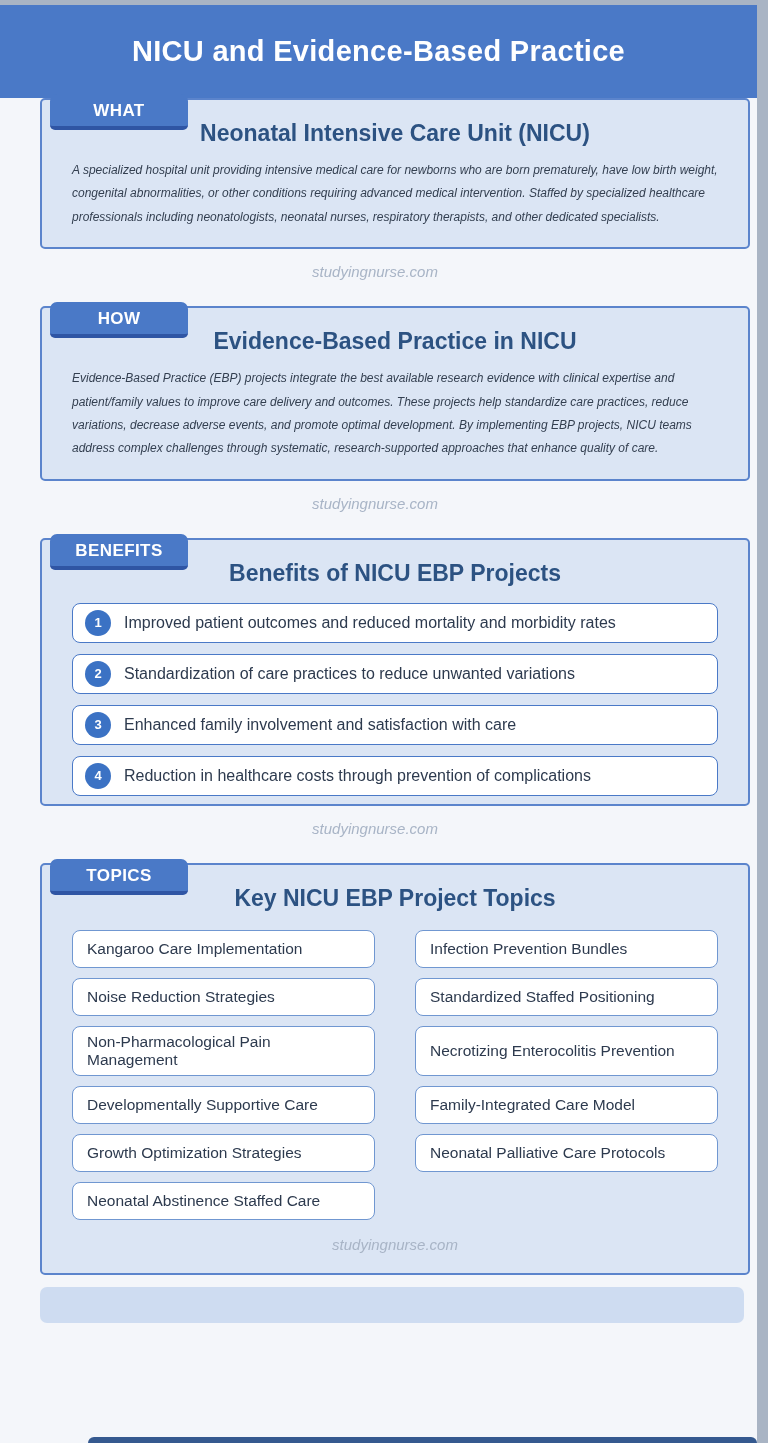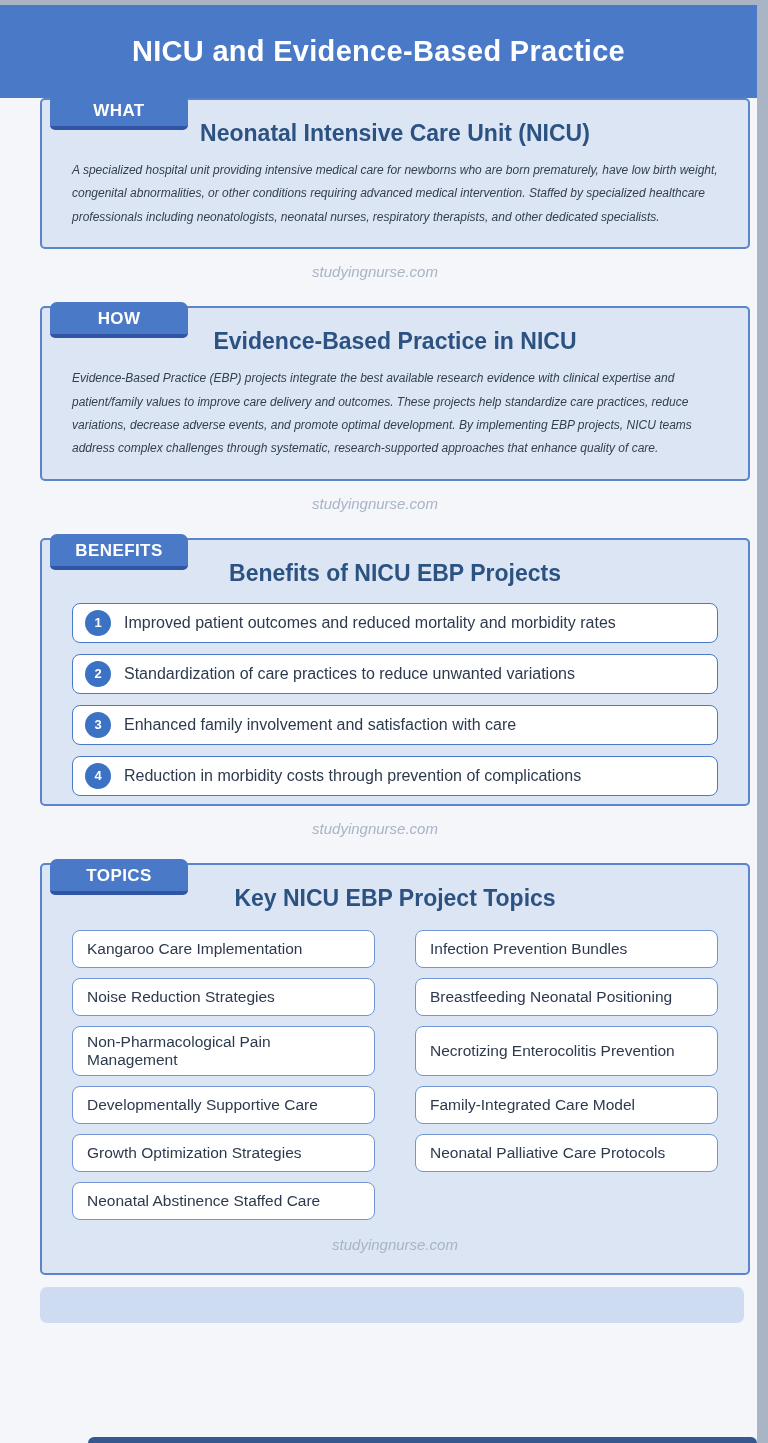--- a/index.html
+++ b/index.html
@@ -188,34 +188,34 @@
       <div class="benefit-item">
         <span class="benefit-num">2</span>
         <span class="benefit-text">Standardization of care practices to reduce unwanted variations</span>
       </div>
       <div class="benefit-item">
         <span class="benefit-num">3</span>
         <span class="benefit-text">Enhanced family involvement and satisfaction with care</span>
       </div>
       <div class="benefit-item">
         <span class="benefit-num">4</span>
-        <span class="benefit-text">Reduction in morbidity costs through prevention of complications</span>
+        <span class="benefit-text">Reduction in healthcare costs through prevention of complications</span>
       </div>
     </div>
   </div>
   <div class="watermark">studyingnurse.com</div>
 
   <div class="card">
     <div class="tab">TOPICS</div>
     <div class="card-title">Key NICU EBP Project Topics</div>
     <div class="topic-grid">
       <div class="topic-pill">Kangaroo Care Implementation</div>
       <div class="topic-pill">Infection Prevention Bundles</div>
       <div class="topic-pill">Noise Reduction Strategies</div>
-      <div class="topic-pill">Breastfeeding Neonatal Positioning</div>
+      <div class="topic-pill">Standardized Staffed Positioning</div>
       <div class="topic-pill">Non-Pharmacological Pain Management</div>
       <div class="topic-pill">Necrotizing Enterocolitis Prevention</div>
       <div class="topic-pill">Developmentally Supportive Care</div>
       <div class="topic-pill">Family-Integrated Care Model</div>
       <div class="topic-pill">Growth Optimization Strategies</div>
       <div class="topic-pill">Neonatal Palliative Care Protocols</div>
       <div class="topic-pill">Neonatal Abstinence Staffed Care</div>
     </div>
     <div class="watermark-inside">studyingnurse.com</div>
   </div>

